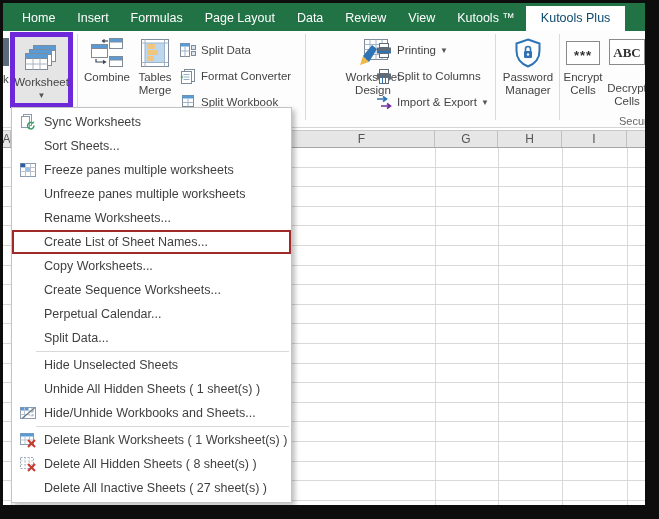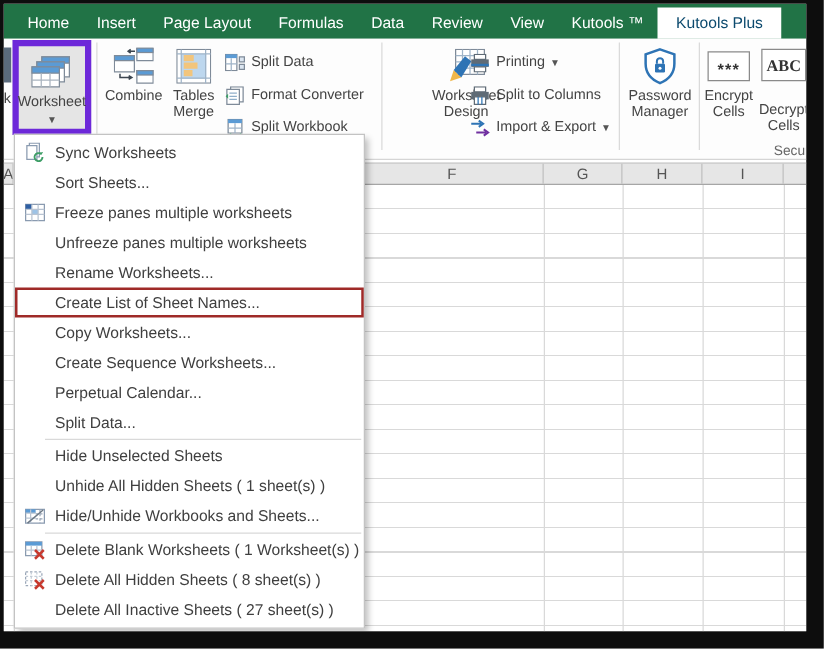--- a/index.html
+++ b/index.html
@@ -46,22 +46,22 @@
 </style>
 </head>
 <body>
 
 <div class="frame">
   <div class="window">
 
     <div class="tabbar">
       <div class="tab">Home</div>
       <div class="tab">Insert</div>
+      <div class="tab">Formulas</div>
       <div class="tab">Page Layout</div>
-      <div class="tab">Formulas</div>
       <div class="tab">Data</div>
       <div class="tab">Review</div>
       <div class="tab">View</div>
       <div class="tab">Kutools ™</div>
       <div class="tab active">Kutools Plus</div>
     </div>
 
     <div class="ribbon">
 
       <div class="leftfrag-icon"></div>

